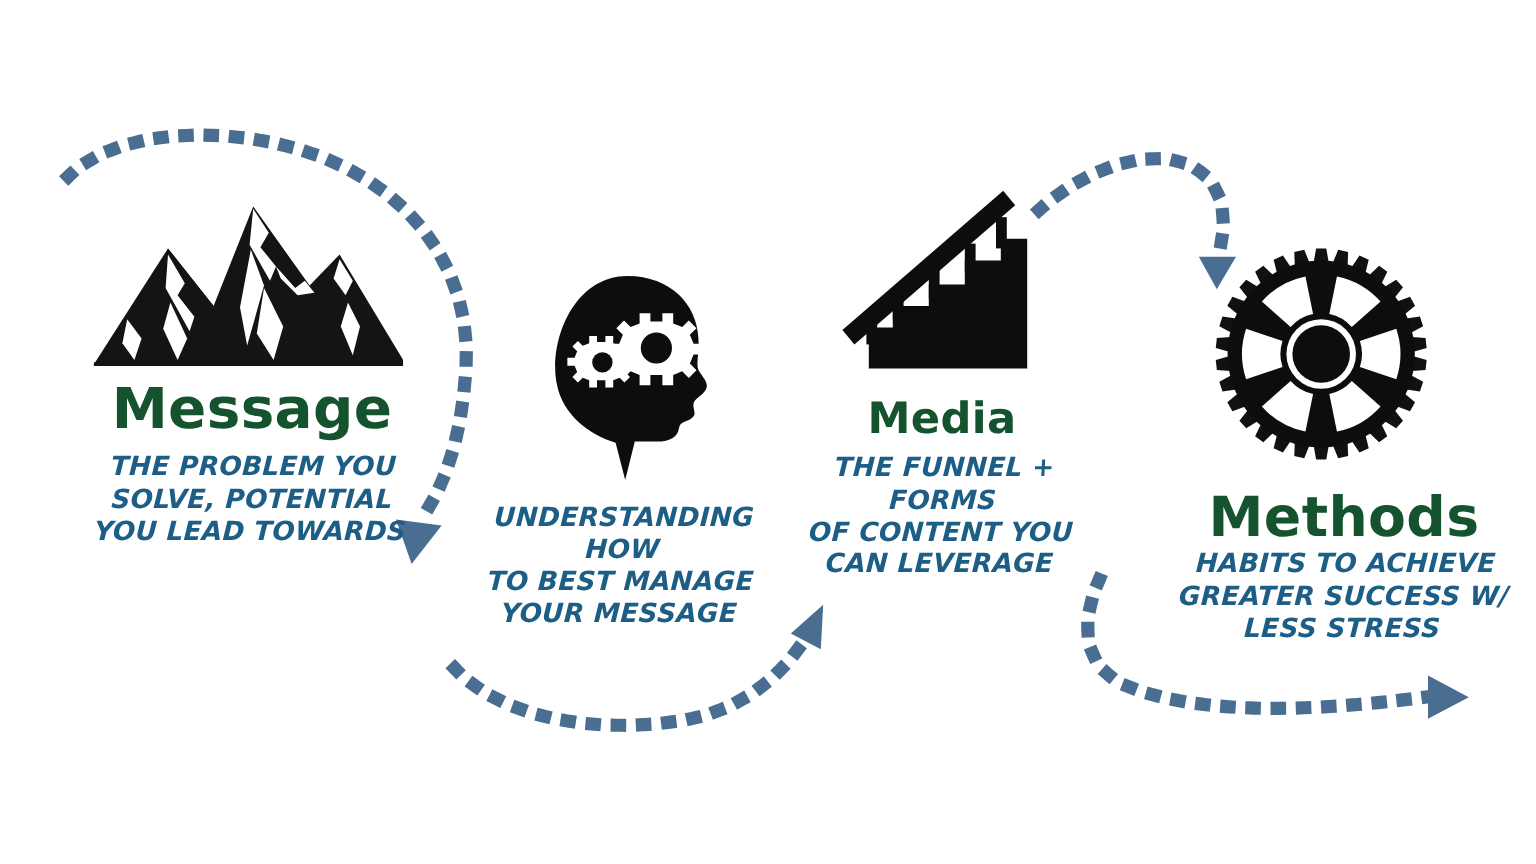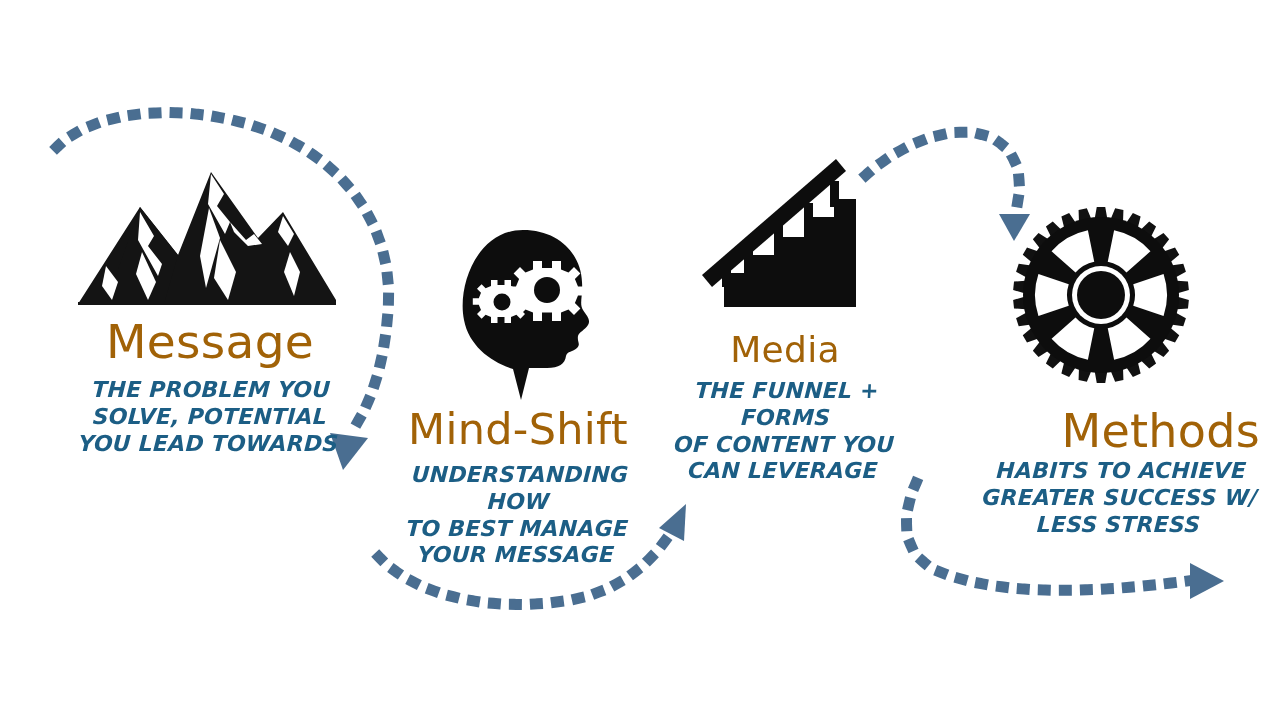--- a/index.html
+++ b/index.html
@@ -10,22 +10,22 @@
     overflow:hidden;
     position:relative;
   }
   #canvas{position:absolute;inset:0;width:1280px;height:720px;}
   .layer{position:absolute;top:0;left:0;width:1280px;height:720px;}
 
   .stage{position:absolute;text-align:center;}
 
   .stage-title{
     font-family:"DejaVu Sans", sans-serif;
-    font-weight:400;
-    color:#a16207;
+    font-weight:700;
+    color:#14532d;
     line-height:1.0;
     white-space:nowrap;
     letter-spacing:0.3px;
   }
   .stage-desc{
     font-family:"DejaVu Sans", sans-serif;
     font-style:italic;
     font-weight:bold;
     color:#1C5E85;
     line-height:1.22;
@@ -44,21 +44,21 @@
   #stage-mindshift .stage-title{font-size:43px;}
   #stage-mindshift .stage-desc{font-size:22px;margin-top:11px;}
 
   
   #stage-media{left:650px;top:332px;width:270px;}
   #stage-media .stage-title{font-size:36px;}
   #stage-media .stage-desc{font-size:22px;margin-top:10px;}
 
   
   #stage-methods{left:980px;top:408px;width:280px;}
-  #stage-methods .stage-title{font-size:46px;text-align:right;}
+  #stage-methods .stage-title{font-size:46px;}
   #stage-methods .stage-desc{font-size:22px;margin-top:4px;}
 
   .icon-holder{position:absolute;}
   #icon-mountain{left:78px;top:160px;width:258px;height:146px;}
   #icon-head{left:455px;top:228px;width:140px;height:172px;}
   #icon-stairs{left:700px;top:155px;width:172px;height:158px;}
   #icon-gear{left:1006px;top:200px;width:190px;height:190px;}
 </style>
 </head>
 <body>
@@ -161,21 +161,20 @@
 </div>
 
 <div class="stage" id="stage-message">
   <div class="stage-title">Message</div>
   <div class="stage-desc">THE PROBLEM YOU
 SOLVE, POTENTIAL
 YOU LEAD TOWARDS</div>
 </div>
 
 <div class="stage" id="stage-mindshift">
-  <div class="stage-title">Mind-Shift</div>
   <div class="stage-desc">UNDERSTANDING HOW
 TO BEST MANAGE
 YOUR MESSAGE</div>
 </div>
 
 <div class="stage" id="stage-media">
   <div class="stage-title">Media</div>
   <div class="stage-desc">THE FUNNEL + FORMS
 OF CONTENT YOU
 CAN LEVERAGE</div>

